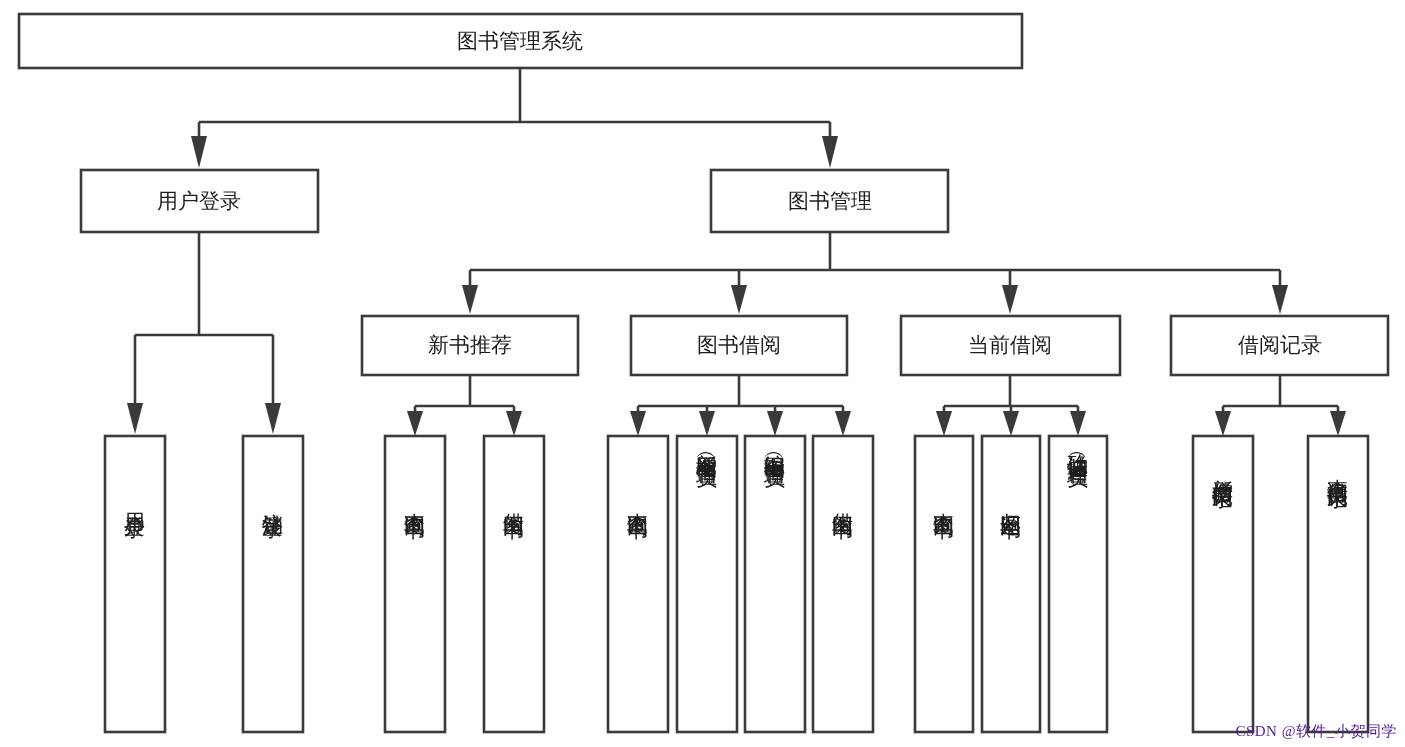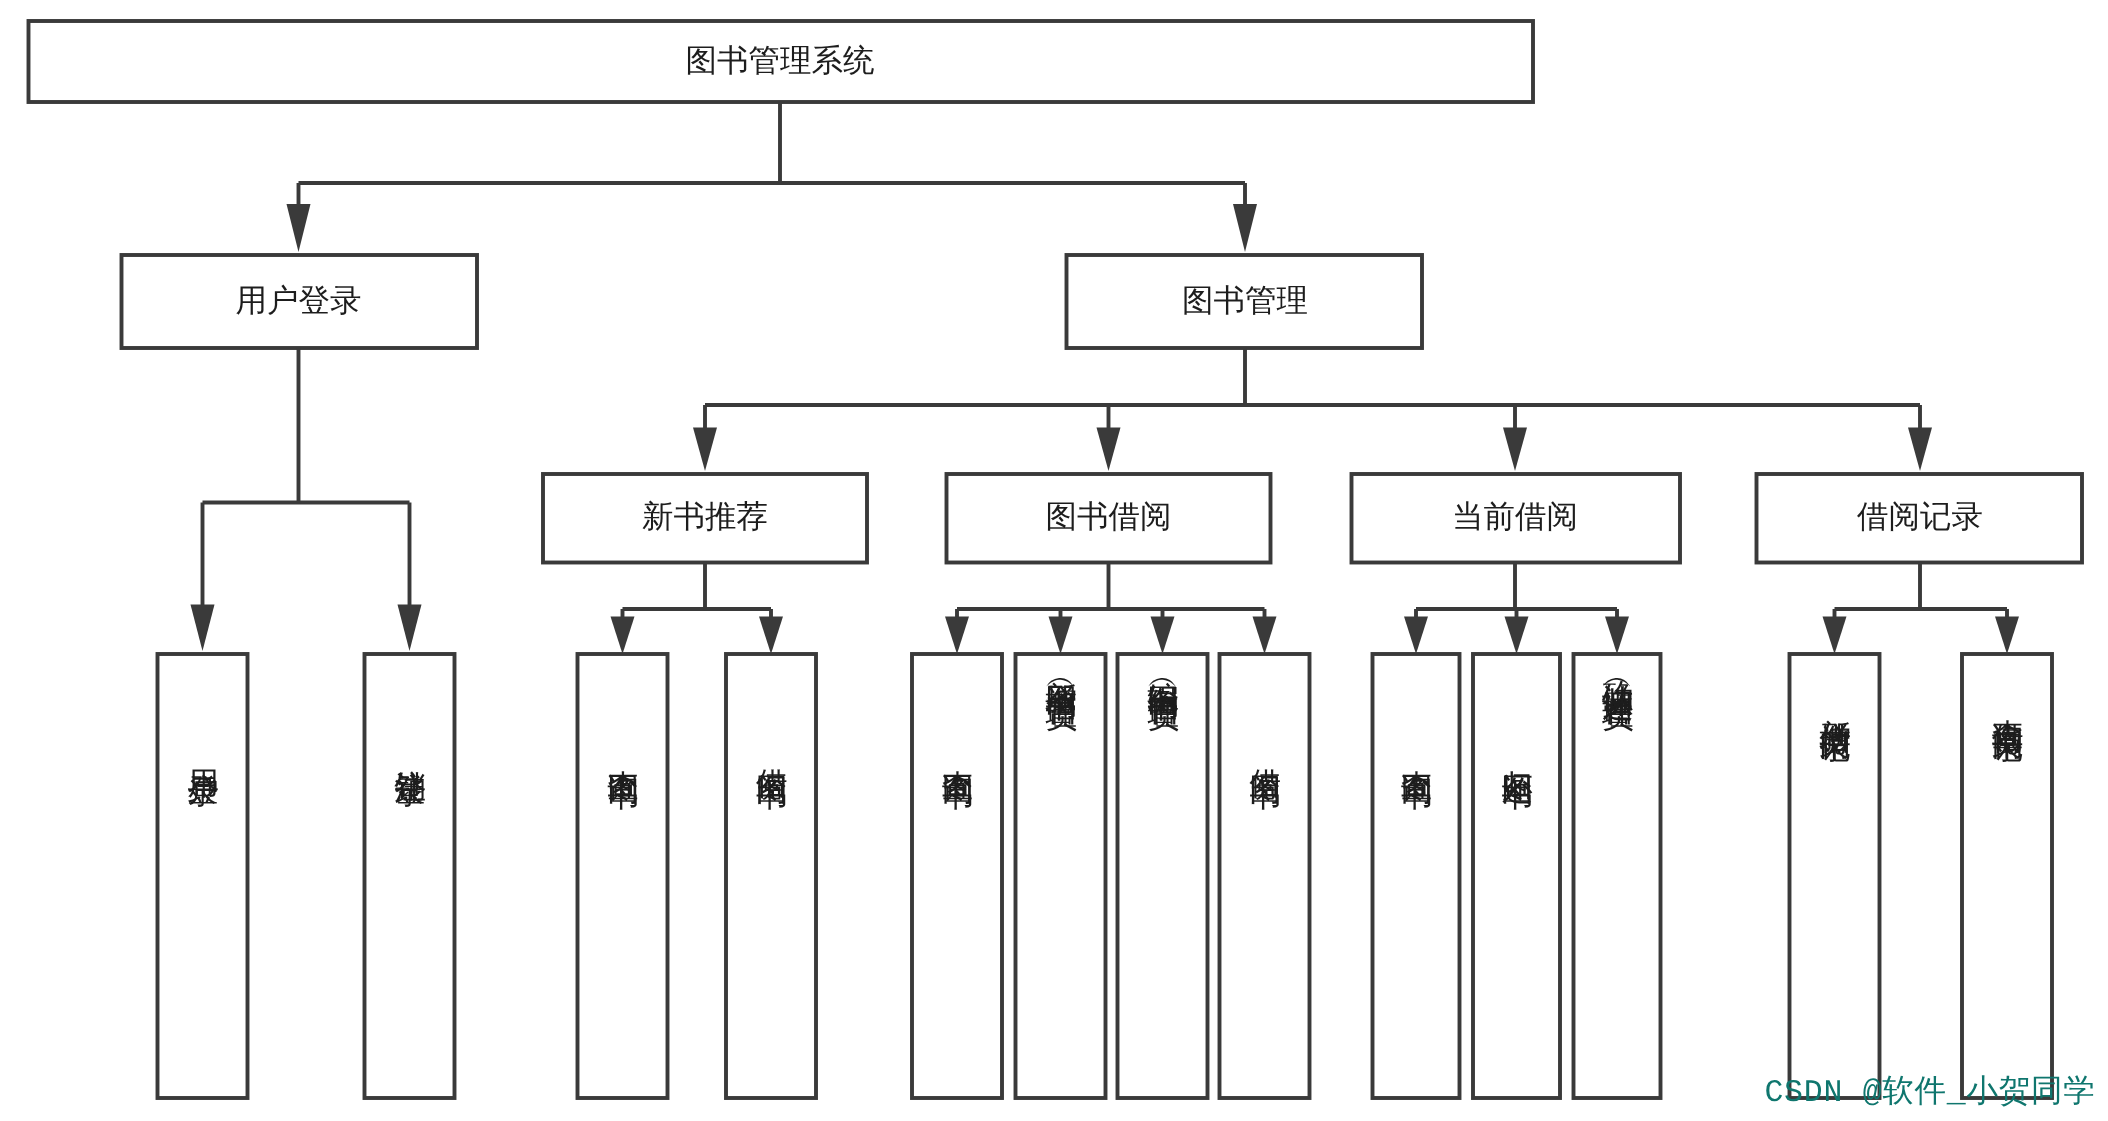--- a/index.html
+++ b/index.html
@@ -53,23 +53,23 @@
     fill: #1d1d1d;
     writing-mode: vertical-rl;
     text-orientation: upright;
     letter-spacing: 2px;
     white-space: pre;
   }
   .watermark {
     position: absolute;
     right: 8px;
     bottom: 6px;
-    font-family: Liberation Mono, monospace;
-    font-size: 21px;
-    color: #0f766e;
+    font-family: Liberation Serif, serif;
+    font-size: 15px;
+    color: #4c1d95;
     letter-spacing: 0.5px;
     pointer-events: none;
     user-select: none;
   }
 </style>
 </head>
 <body>
 
 <div id="diagram-root">
 

